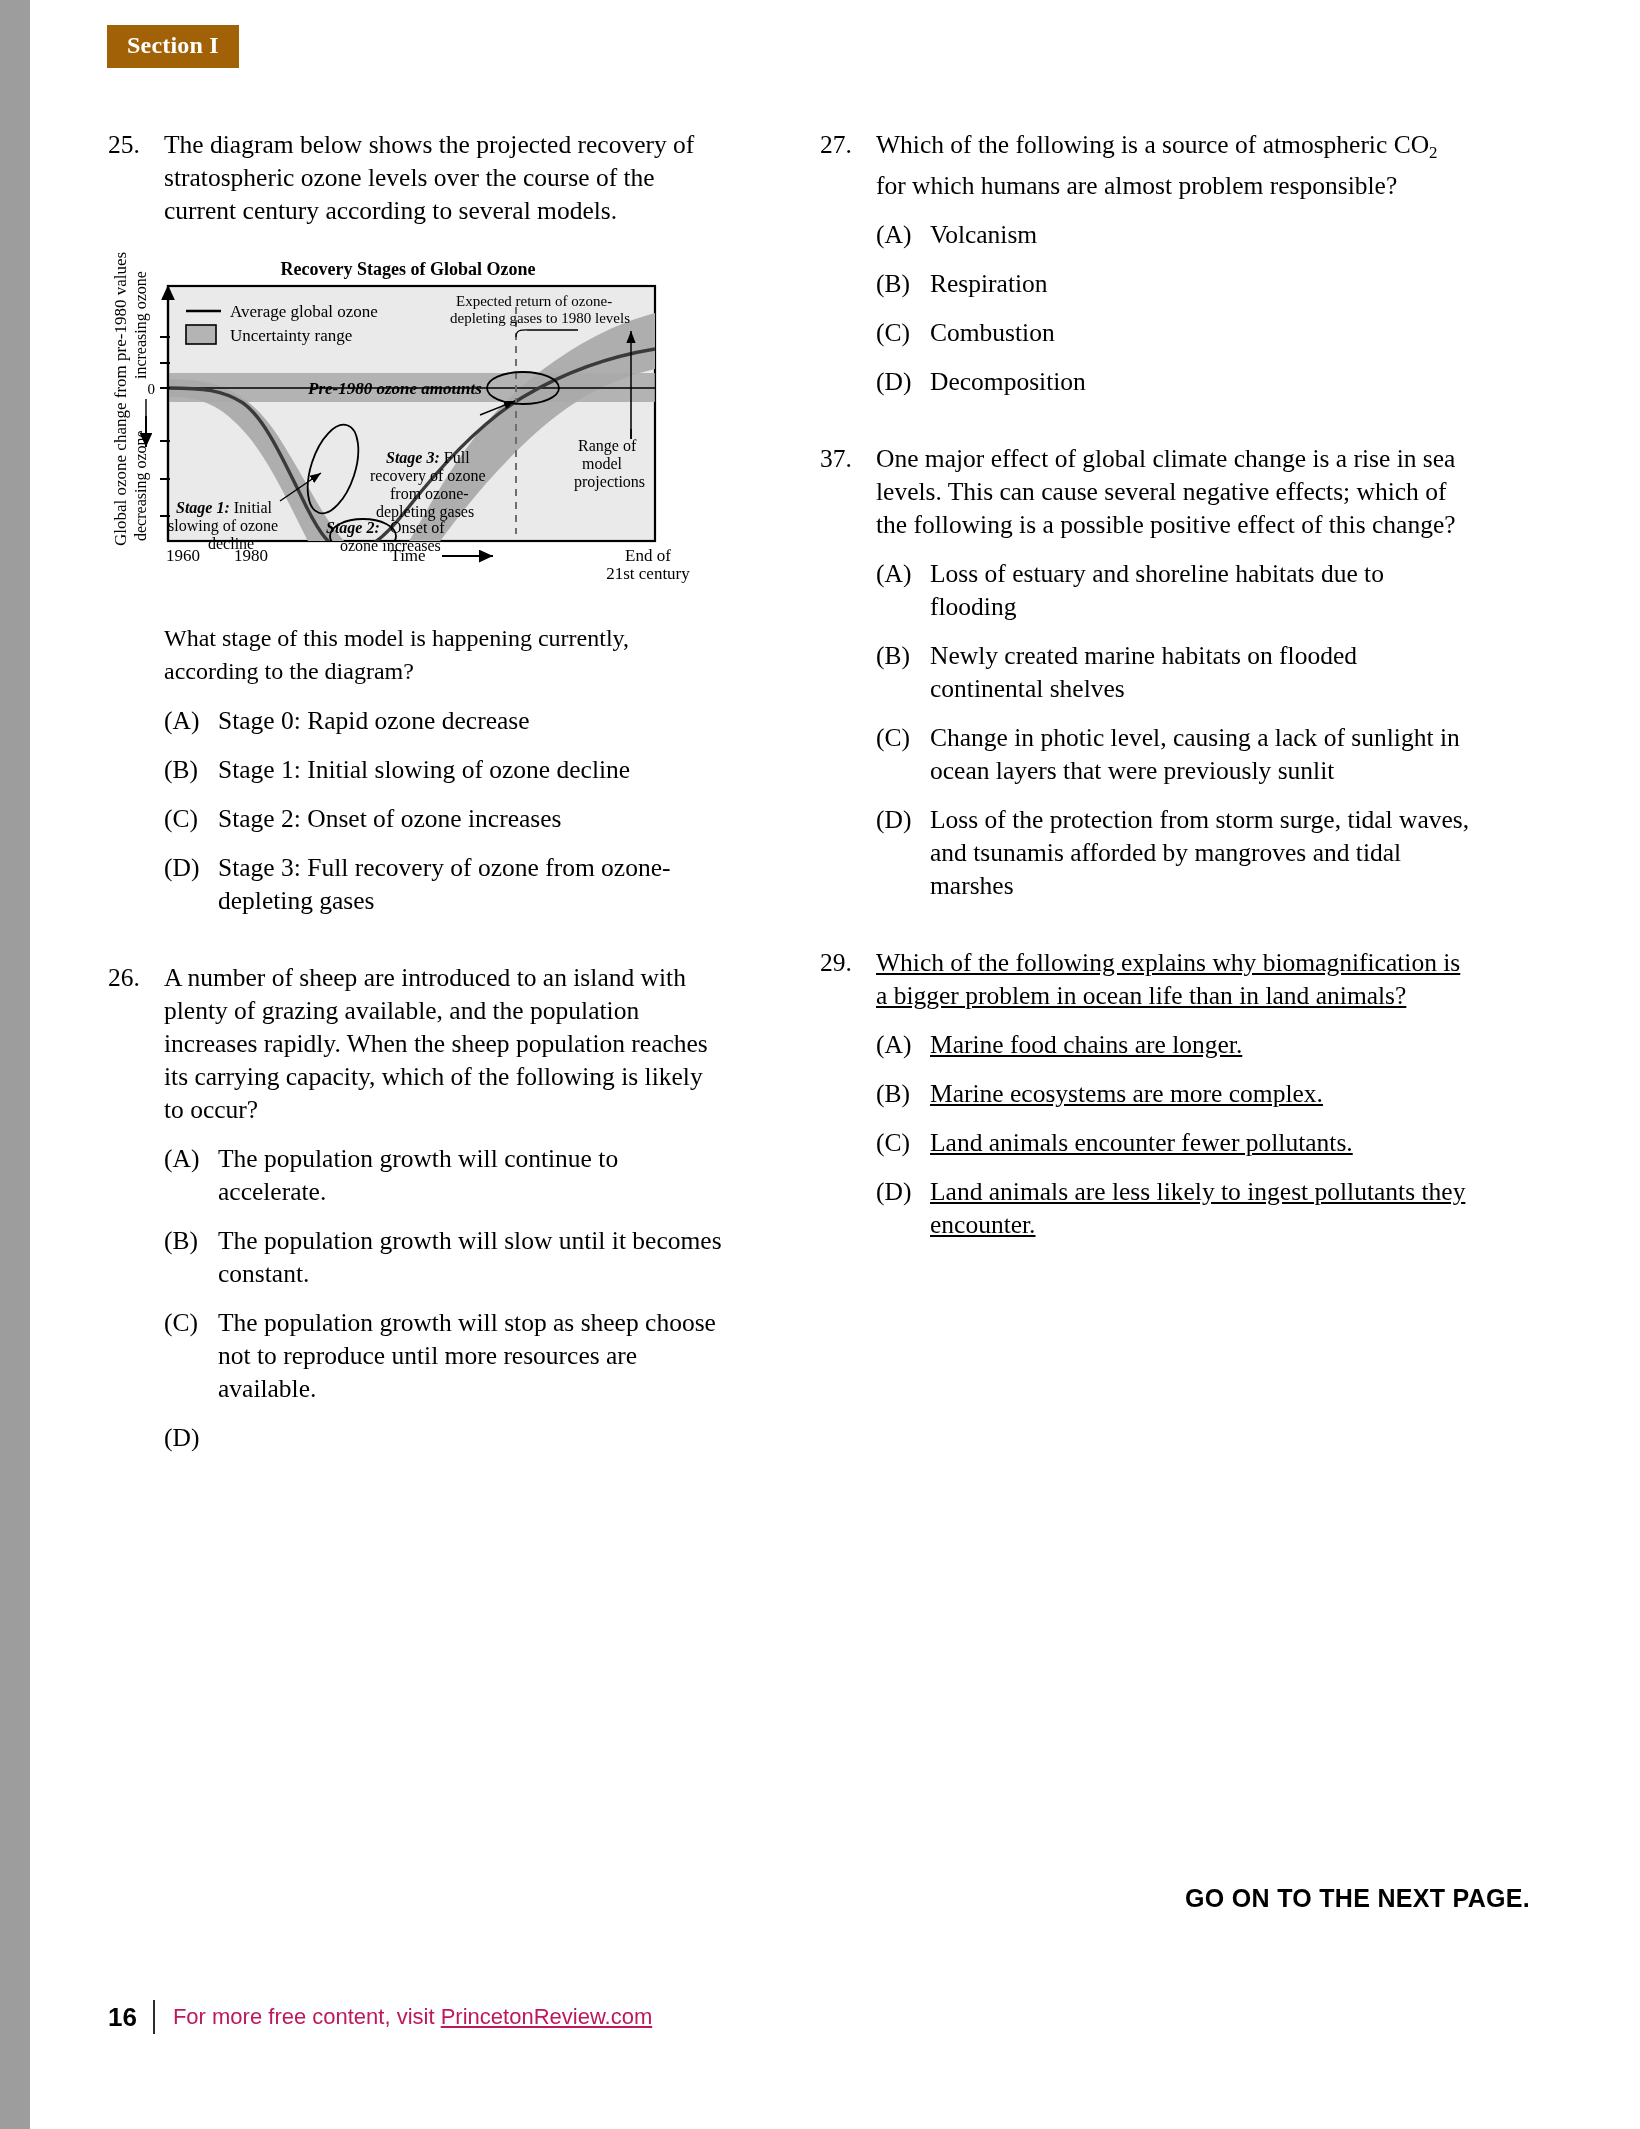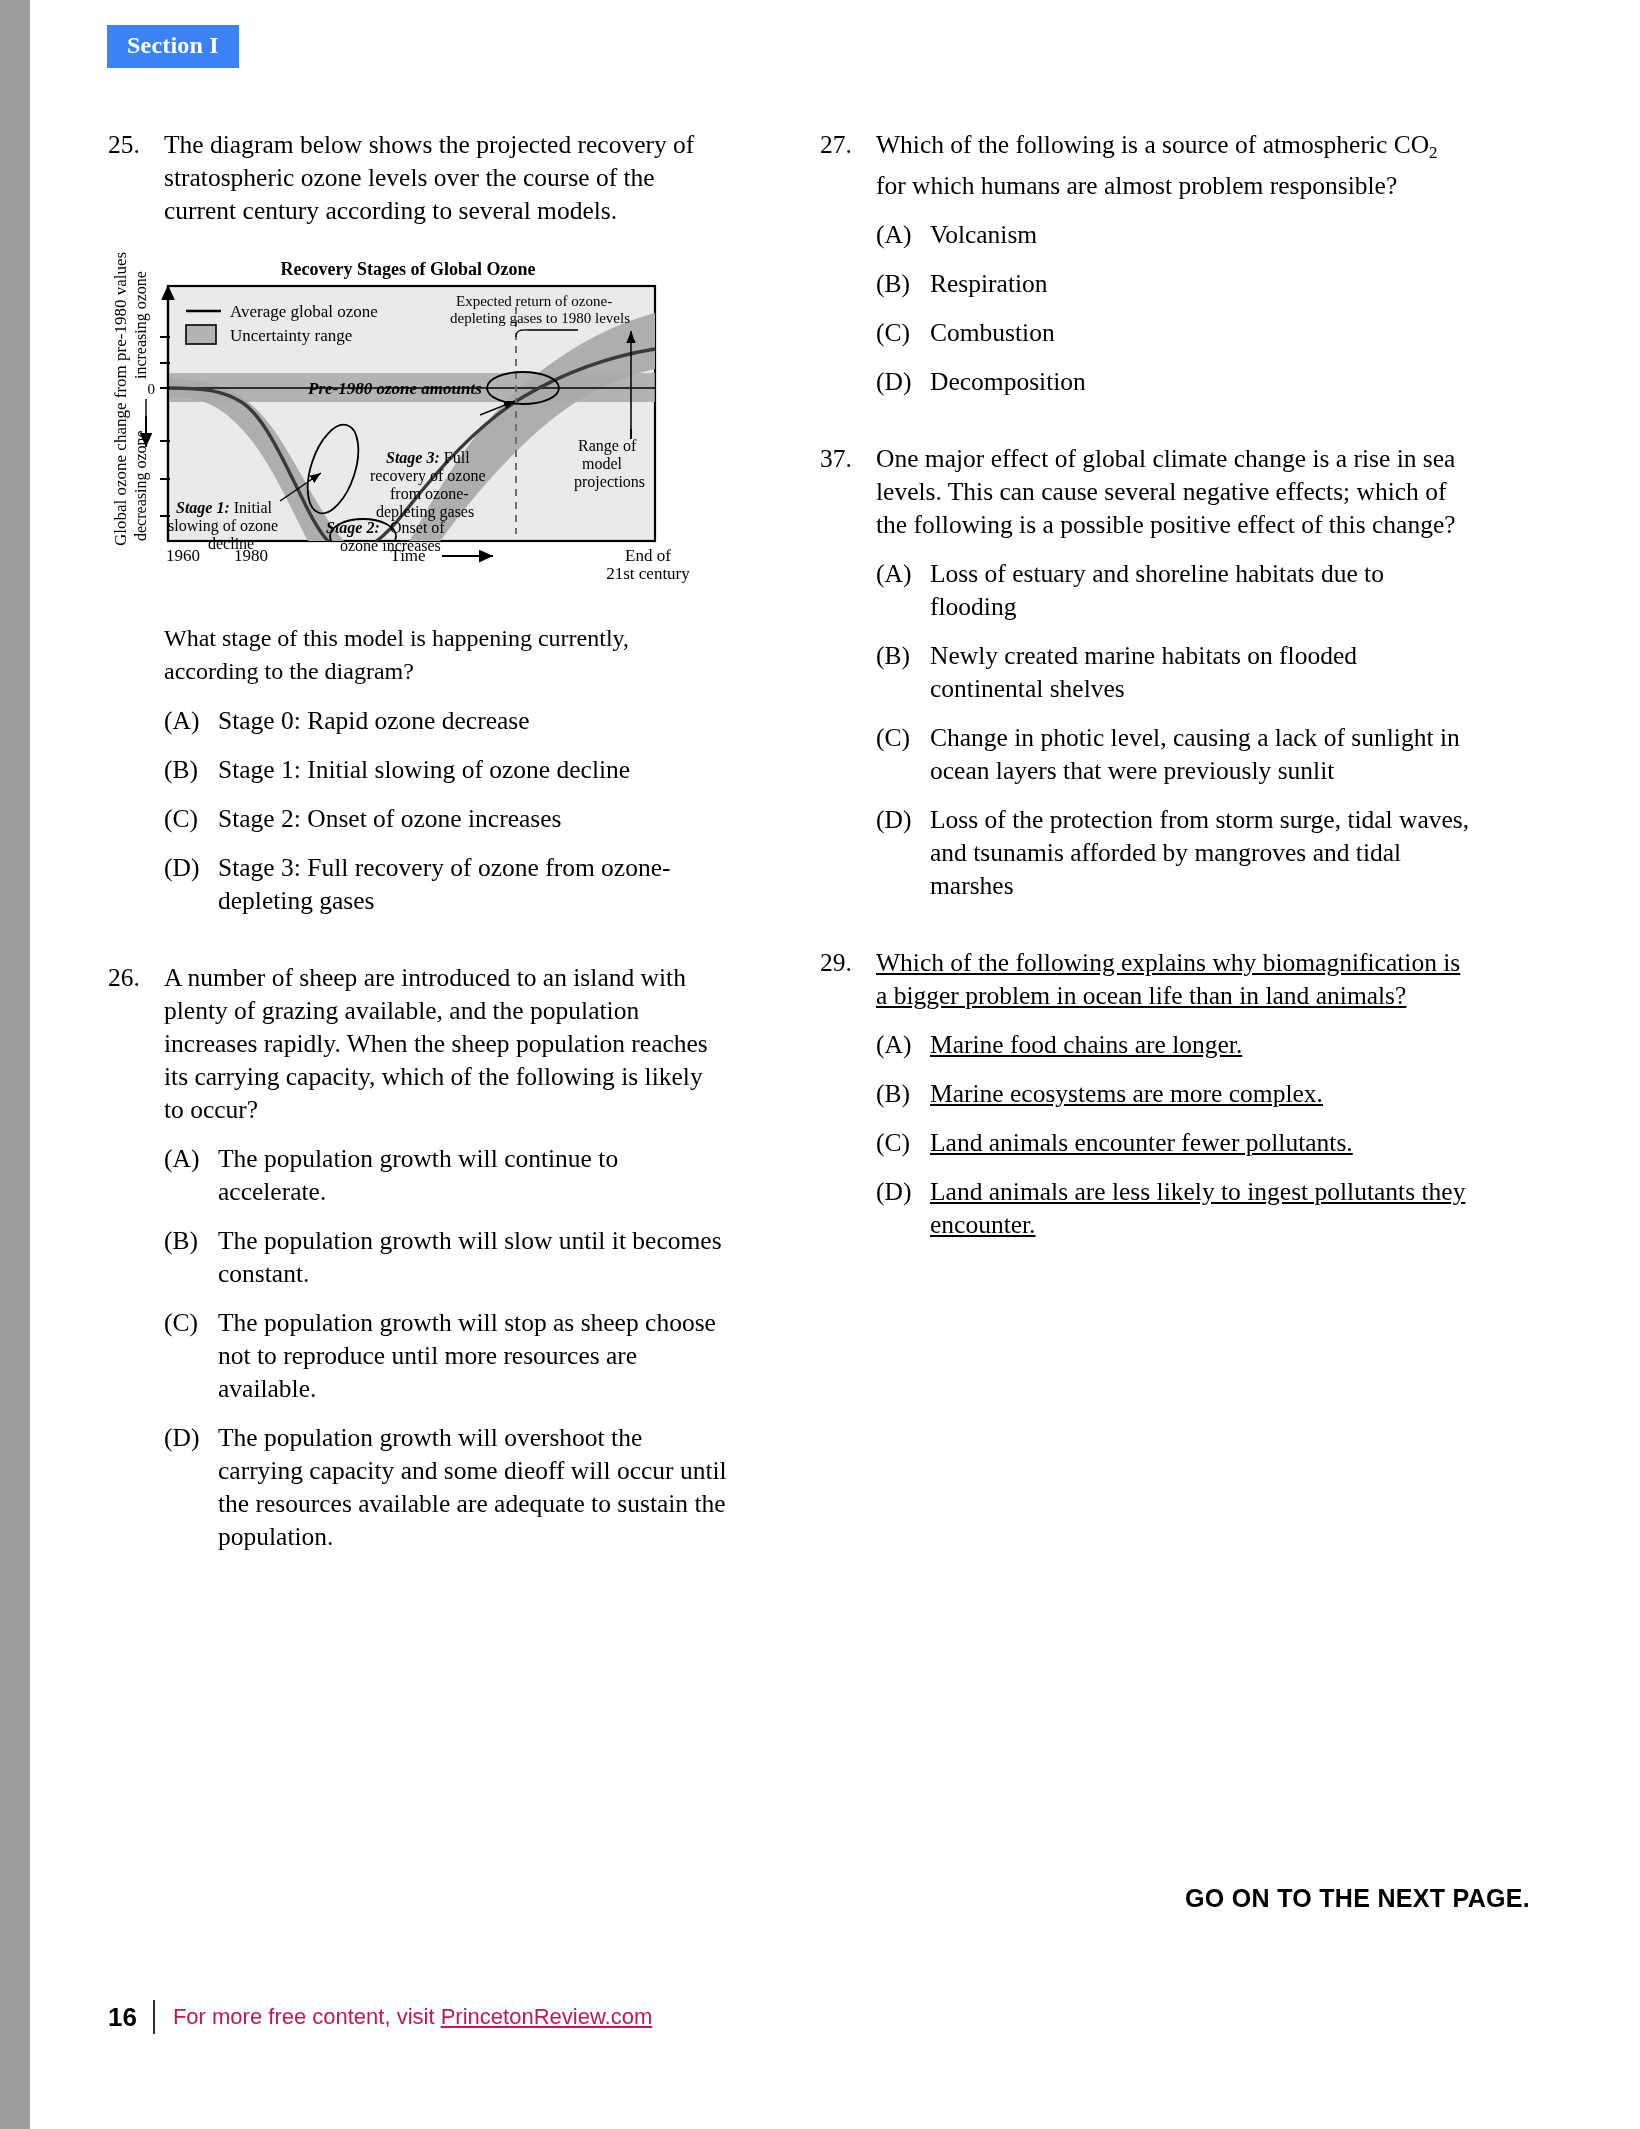--- a/index.html
+++ b/index.html
@@ -28,21 +28,21 @@
     position: absolute;
     left: 30px; top: 0;
     width: 1610px; height: 2129px;
     background: #fff;
   }
 
   
   #section-tab {
     position: absolute;
     left: 77px; top: 25px;
-    background: #3b82f6;
+    background: #a16207;
     color: #fff;
     font-family: "Liberation Serif", serif;
     font-weight: bold;
     font-size: 24px;
     padding: 7px 20px 9px 20px;
     letter-spacing: .2px;
   }
 
   
   .column {
@@ -301,21 +301,20 @@
         <div class="choice">
           <span class="letter">(B)</span>
           <span>The population growth will slow until it becomes constant.</span>
         </div>
         <div class="choice">
           <span class="letter">(C)</span>
           <span>The population growth will stop as sheep choose not to reproduce until more resources are available.</span>
         </div>
         <div class="choice">
           <span class="letter">(D)</span>
-          <span>The population growth will overshoot the carrying capacity and some dieoff will occur until the resources available are adequate to sustain the population.</span>
         </div>
       </div>
     </div>
   </div>
 
   <div class="column" id="col-right">
 
     <div class="question">
       <div class="q-num">27.</div>
       <div class="q-stem"><span>Which of the following is a source of atmospheric CO</span><span class="sub">2</span><span> for which humans are almost problem responsible?</span></div>

